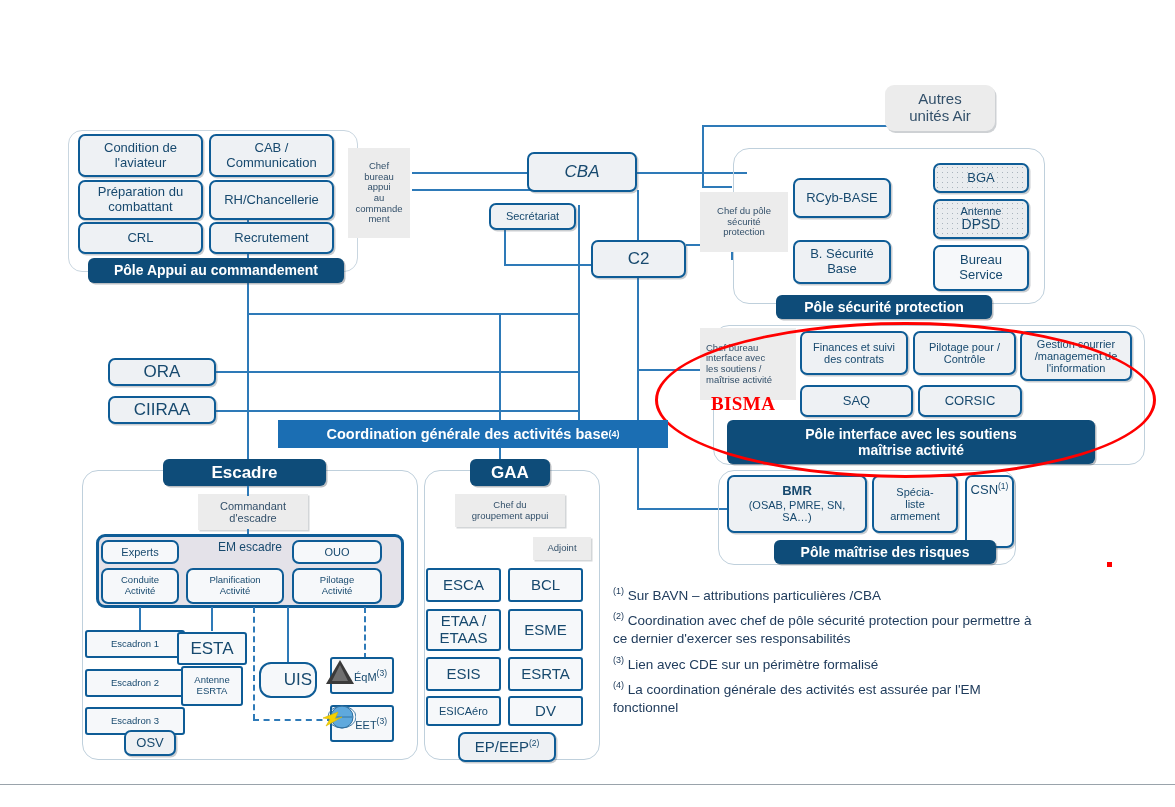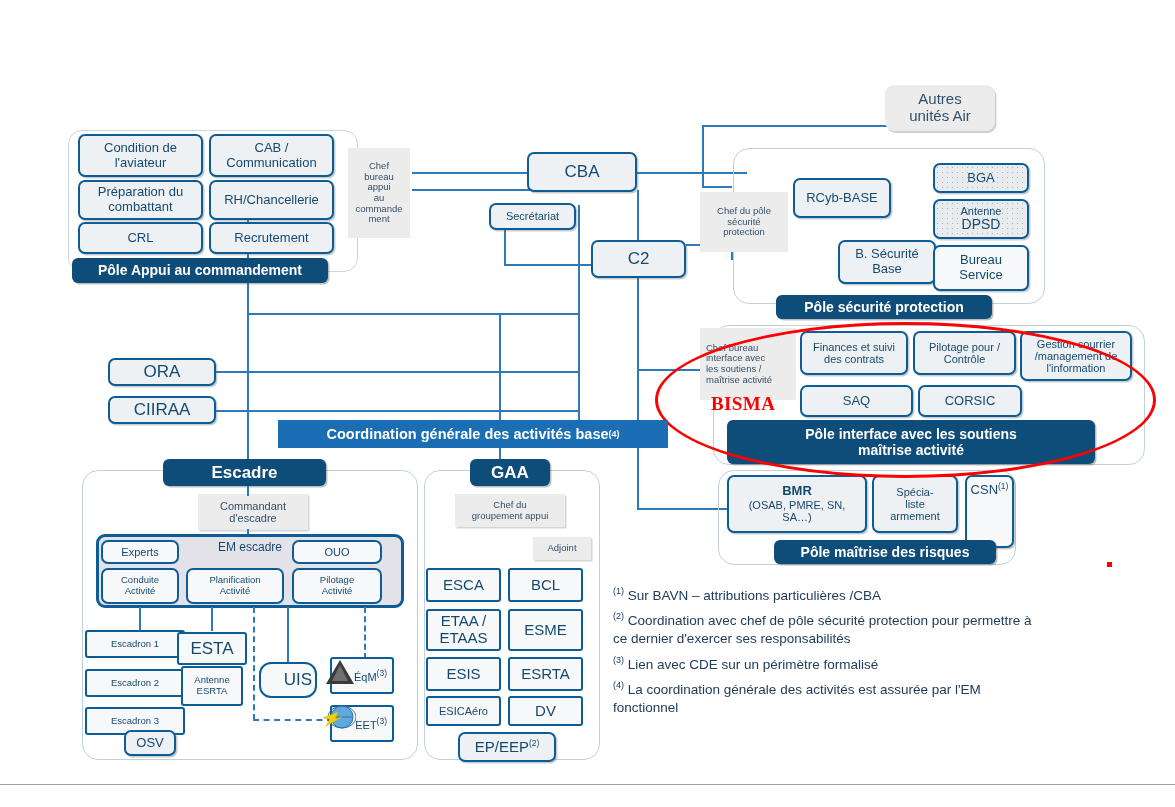--- a/index.html
+++ b/index.html
@@ -150,25 +150,25 @@
 
   <div class="box plain xs" style="left:348px;top:148px;width:62px;height:90px;flex-direction:column;justify-content:center;">
     <span>Chef</span>
     <span>bureau</span>
     <span>appui</span>
     <span>au</span>
     <span>commande</span>
     <span>ment</span>
   </div>
 
-  <div class="pole" style="left:72px;top:258px;width:256px;height:25px;">
+  <div class="pole" style="left:88px;top:258px;width:256px;height:25px;">
     <span>Pôle Appui au commandement</span>
   </div>
 
-  <div class="box lg shadow" style="left:527px;top:152px;width:110px;height:40px;">
+  <div class="box lg shadow" style="left:527px;top:152px;width:110px;height:40px;font-style:italic;">
     <span>CBA</span>
   </div>
   <div class="box sm shadow" style="left:489px;top:203px;width:87px;height:27px;">
     <span>Secrétariat</span>
   </div>
   <div class="box lg shadow" style="left:591px;top:240px;width:95px;height:38px;">
     <span>C2</span>
   </div>
 
   <div class="box plain" style="left:885px;top:85px;width:110px;height:46px;background:#ECECEC;border-radius:9px;box-shadow:1.5px 2px 0 rgba(80,90,100,.28);font-size:15px;">
@@ -182,21 +182,21 @@
     <span>sécurité</span>
     <span>protection</span>
   </div>
 
   <div class="box shadow" style="left:793px;top:178px;width:98px;height:40px;">
     <span>RCyb-BASE</span>
   </div>
   <div class="box dotted shadow" style="left:933px;top:163px;width:96px;height:30px;">
     <span>BGA</span>
   </div>
-  <div class="box shadow" style="left:793px;top:240px;width:98px;height:44px;margin-left:45px;">
+  <div class="box shadow" style="left:793px;top:240px;width:98px;height:44px;">
     <span><span>B. Sécurité</span><br><span>Base</span></span>
   </div>
   <div class="box dotted shadow sm" style="left:933px;top:199px;width:96px;height:40px;">
     <span><span>Antenne</span><br><span style="font-size:14px">DPSD</span></span>
   </div>
   <div class="box white shadow" style="left:933px;top:245px;width:96px;height:46px;">
     <span><span>Bureau</span><br><span>Service</span></span>
   </div>
 
   <div class="pole" style="left:776px;top:295px;width:216px;height:24px;">

